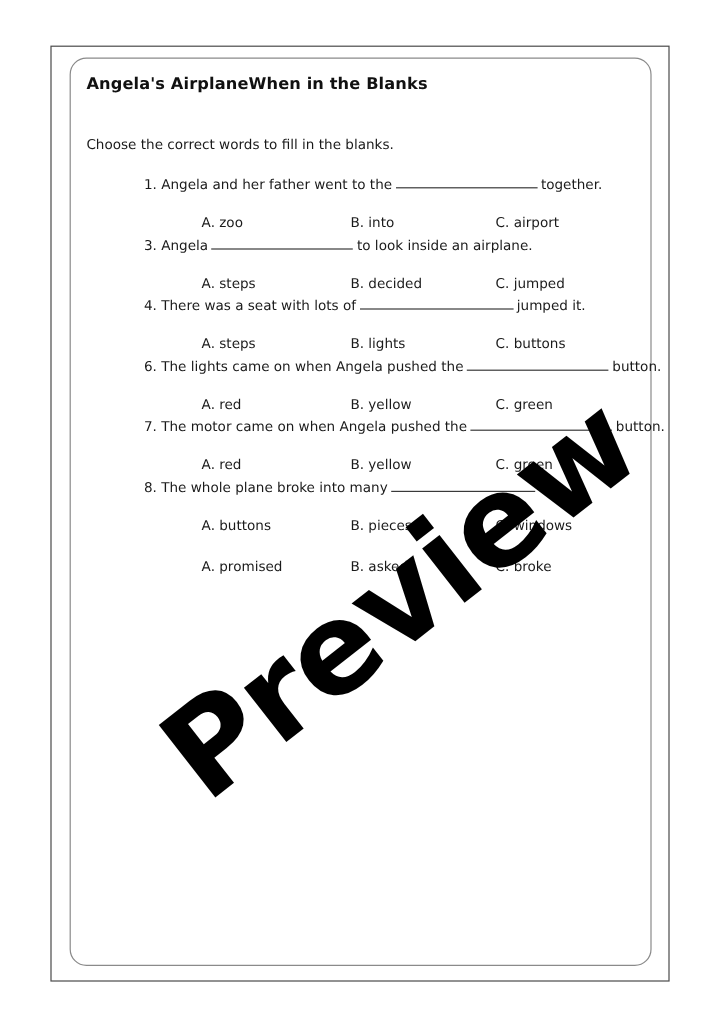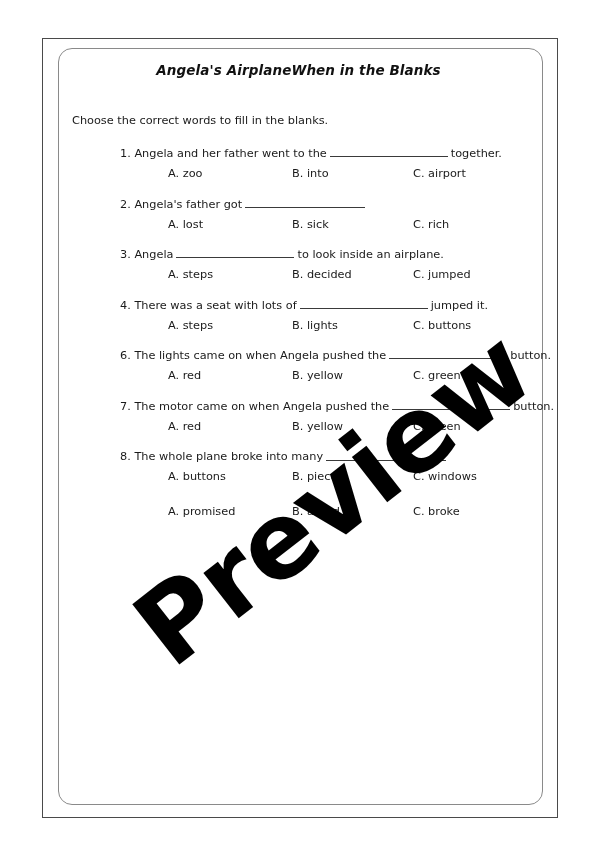--- a/index.html
+++ b/index.html
@@ -44,25 +44,24 @@
     left: 58px;
     top: 48px;
     width: 485px;
     height: 757px;
     box-sizing: border-box;
     padding: 10px 14px 0 12px;
   }
 
   .header-row {
     display: flex;
-    justify-content: center;
+    justify-content: flex-start;
     align-items: baseline;
     padding: 0 4px 0 2px;
     margin-top: 4px;
-    font-style: italic;
   }
   .header-title,
   .header-type {
     font-size: 13.5px;
     font-weight: bold;
     color: #111111;
     letter-spacing: 0.1px;
   }
 
   .instruction {
@@ -99,21 +98,21 @@
 
   .q-options {
     margin-top: 2px;
     position: relative;
     height: 15px;
     font-size: 11.3px;
     color: #1a1a1a;
   }
   .opt {
     position: absolute;
-    top: 4px;
+    top: 16px;
     white-space: nowrap;
   }
   .opt-a { left: 48px; }
   .opt-b { left: 172px; }
   .opt-c { left: 293px; }
 
   
   #watermark {
     position: absolute;
     left: 0;
@@ -155,28 +154,20 @@
   <div class="questions" id="questions-container">
       <div class="question-block">
         <div class="q-stem"><span class="q-num">1.</span> <span>Angela and her father went to the</span><span class="blank-line" style="width: 118px;"></span><span>together.</span></div>
         <div class="q-options">
           <span class="opt opt-a">A. zoo</span>
           <span class="opt opt-b">B. into</span>
           <span class="opt opt-c">C. airport</span>
         </div>
       </div>
       <div class="question-block">
-        <div class="q-stem"><span class="q-num">2.</span> <span>Angela's father got</span><span class="blank-line" style="width: 120px;"></span><span></span></div>
-        <div class="q-options">
-          <span class="opt opt-a">A. lost</span>
-          <span class="opt opt-b">B. sick</span>
-          <span class="opt opt-c">C. rich</span>
-        </div>
-      </div>
-      <div class="question-block">
         <div class="q-stem"><span class="q-num">3.</span> <span>Angela</span><span class="blank-line" style="width: 118px;"></span><span>to look inside an airplane.</span></div>
         <div class="q-options">
           <span class="opt opt-a">A. steps</span>
           <span class="opt opt-b">B. decided</span>
           <span class="opt opt-c">C. jumped</span>
         </div>
       </div>
       <div class="question-block">
         <div class="q-stem"><span class="q-num">4.</span> <span>There was a seat with lots of</span><span class="blank-line" style="width: 128px;"></span><span>jumped it.</span></div>
         <div class="q-options">

